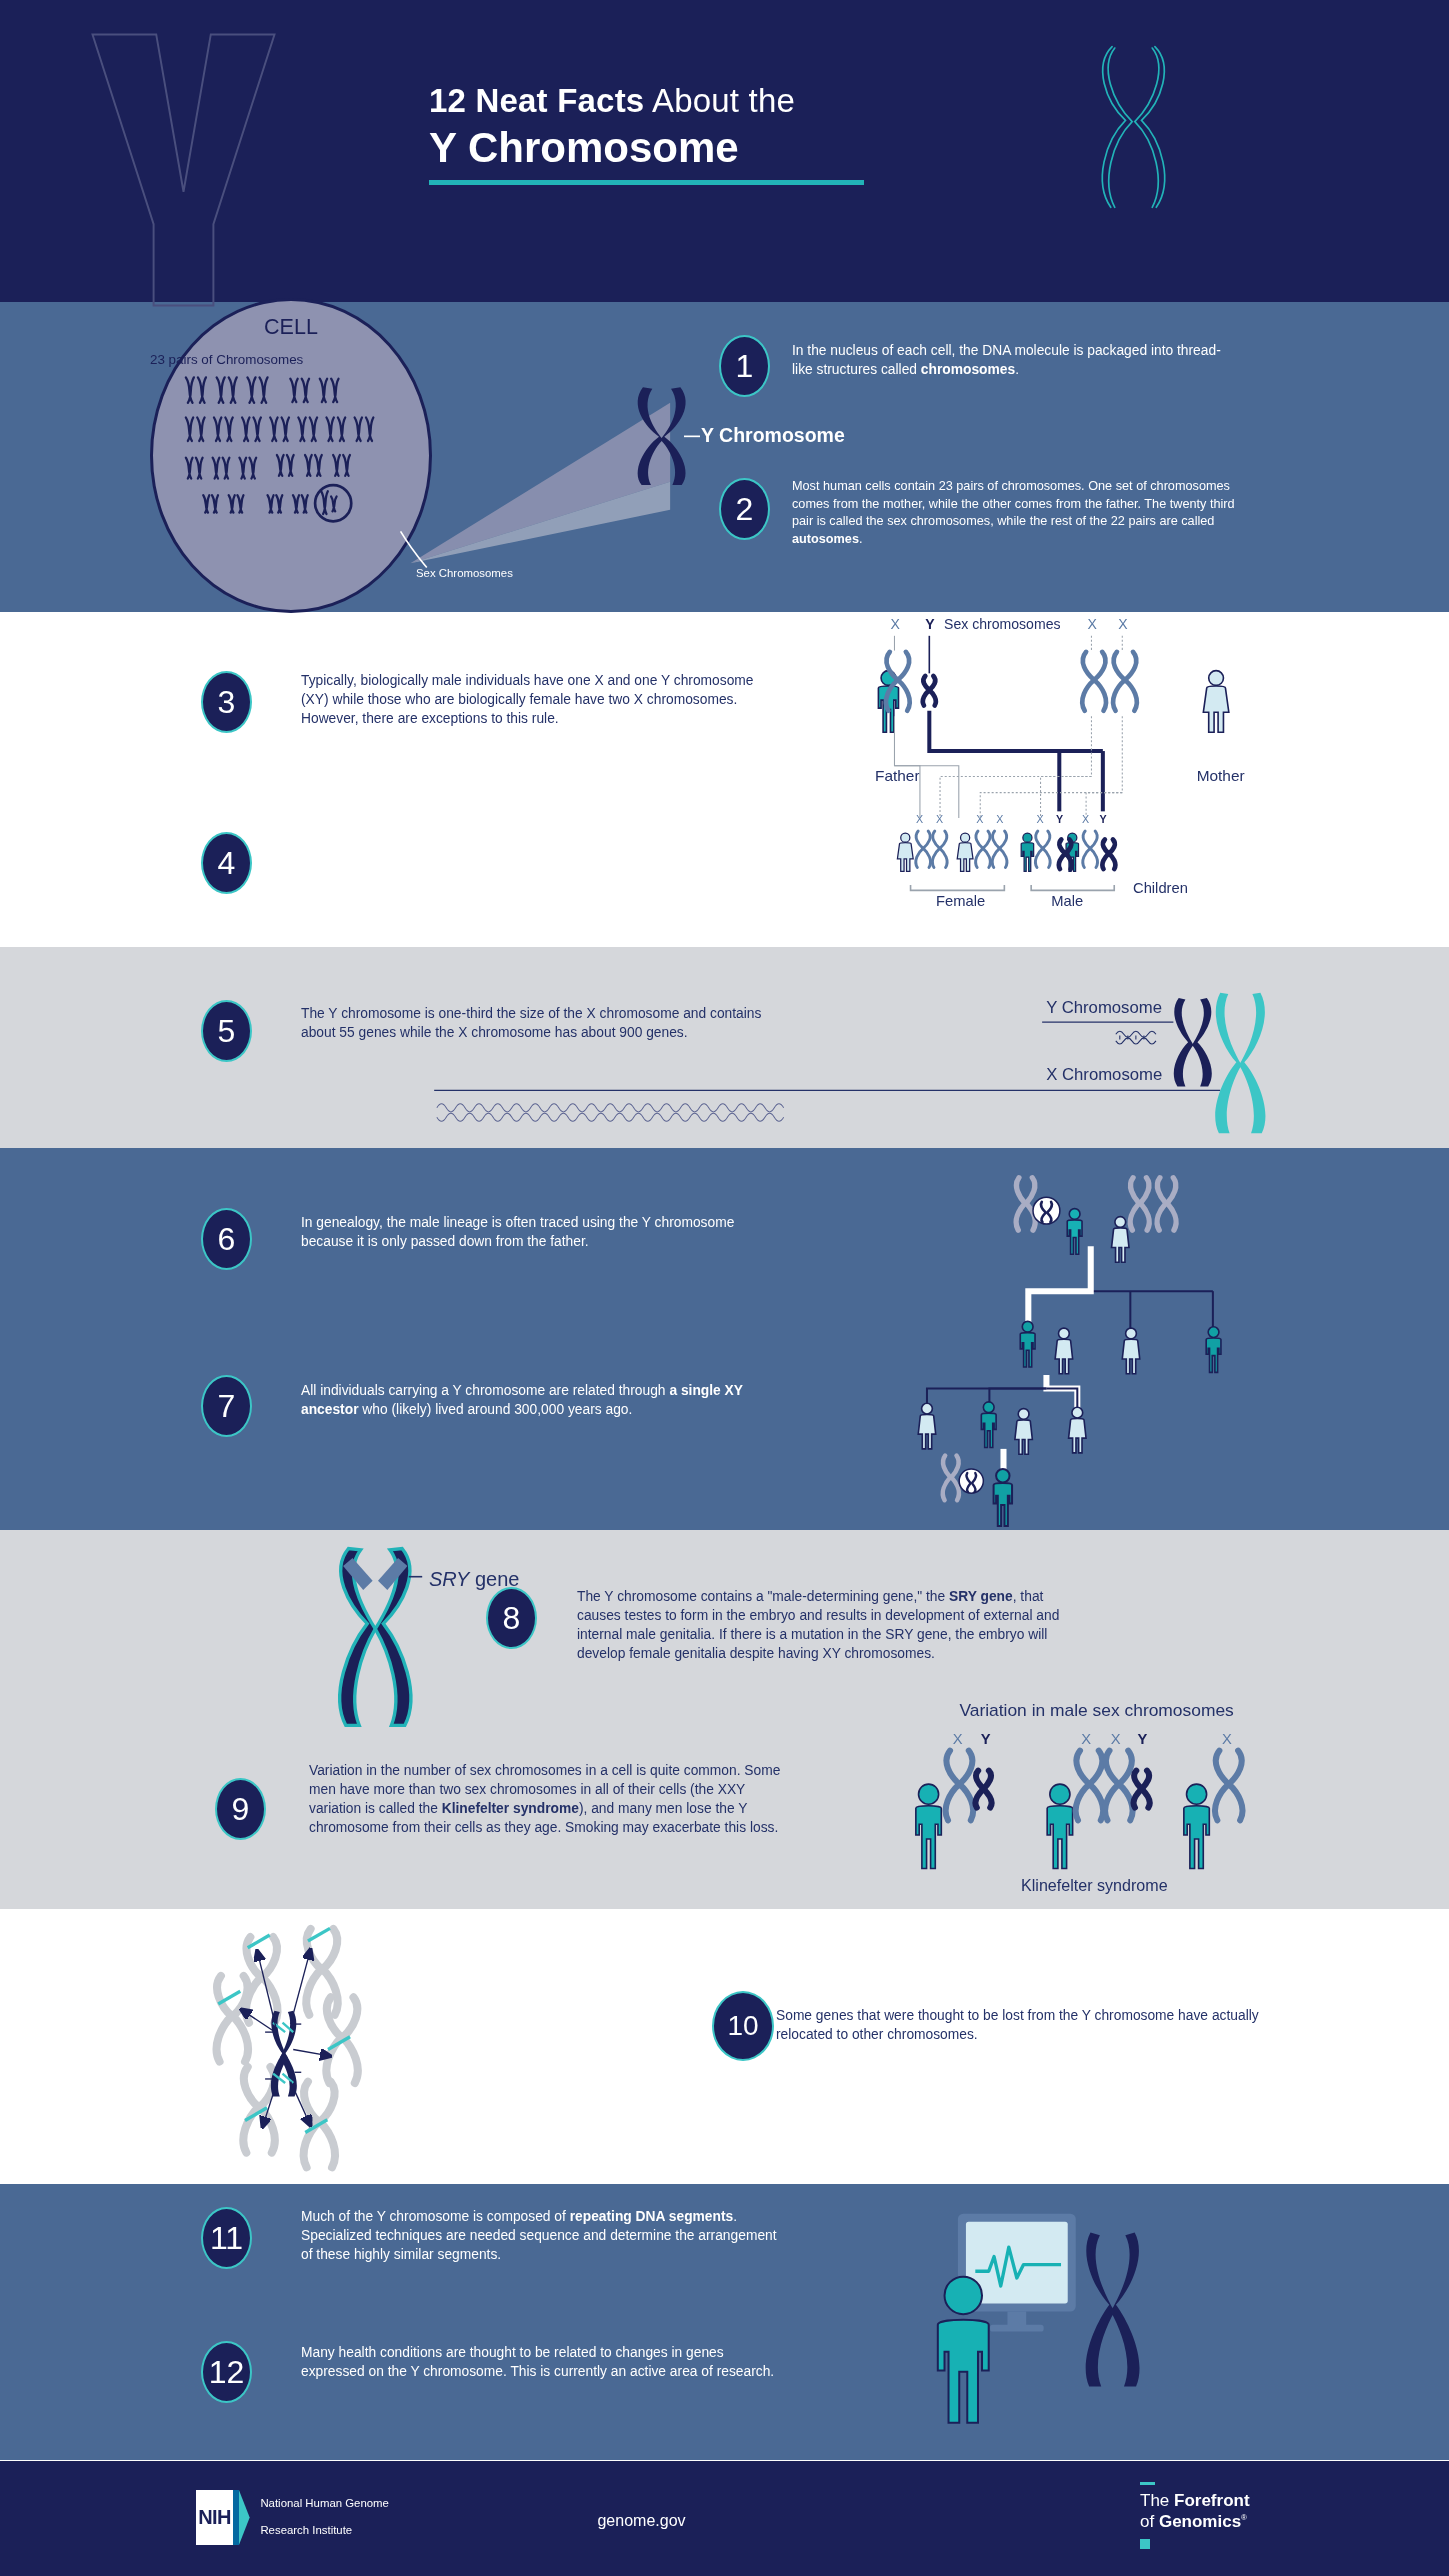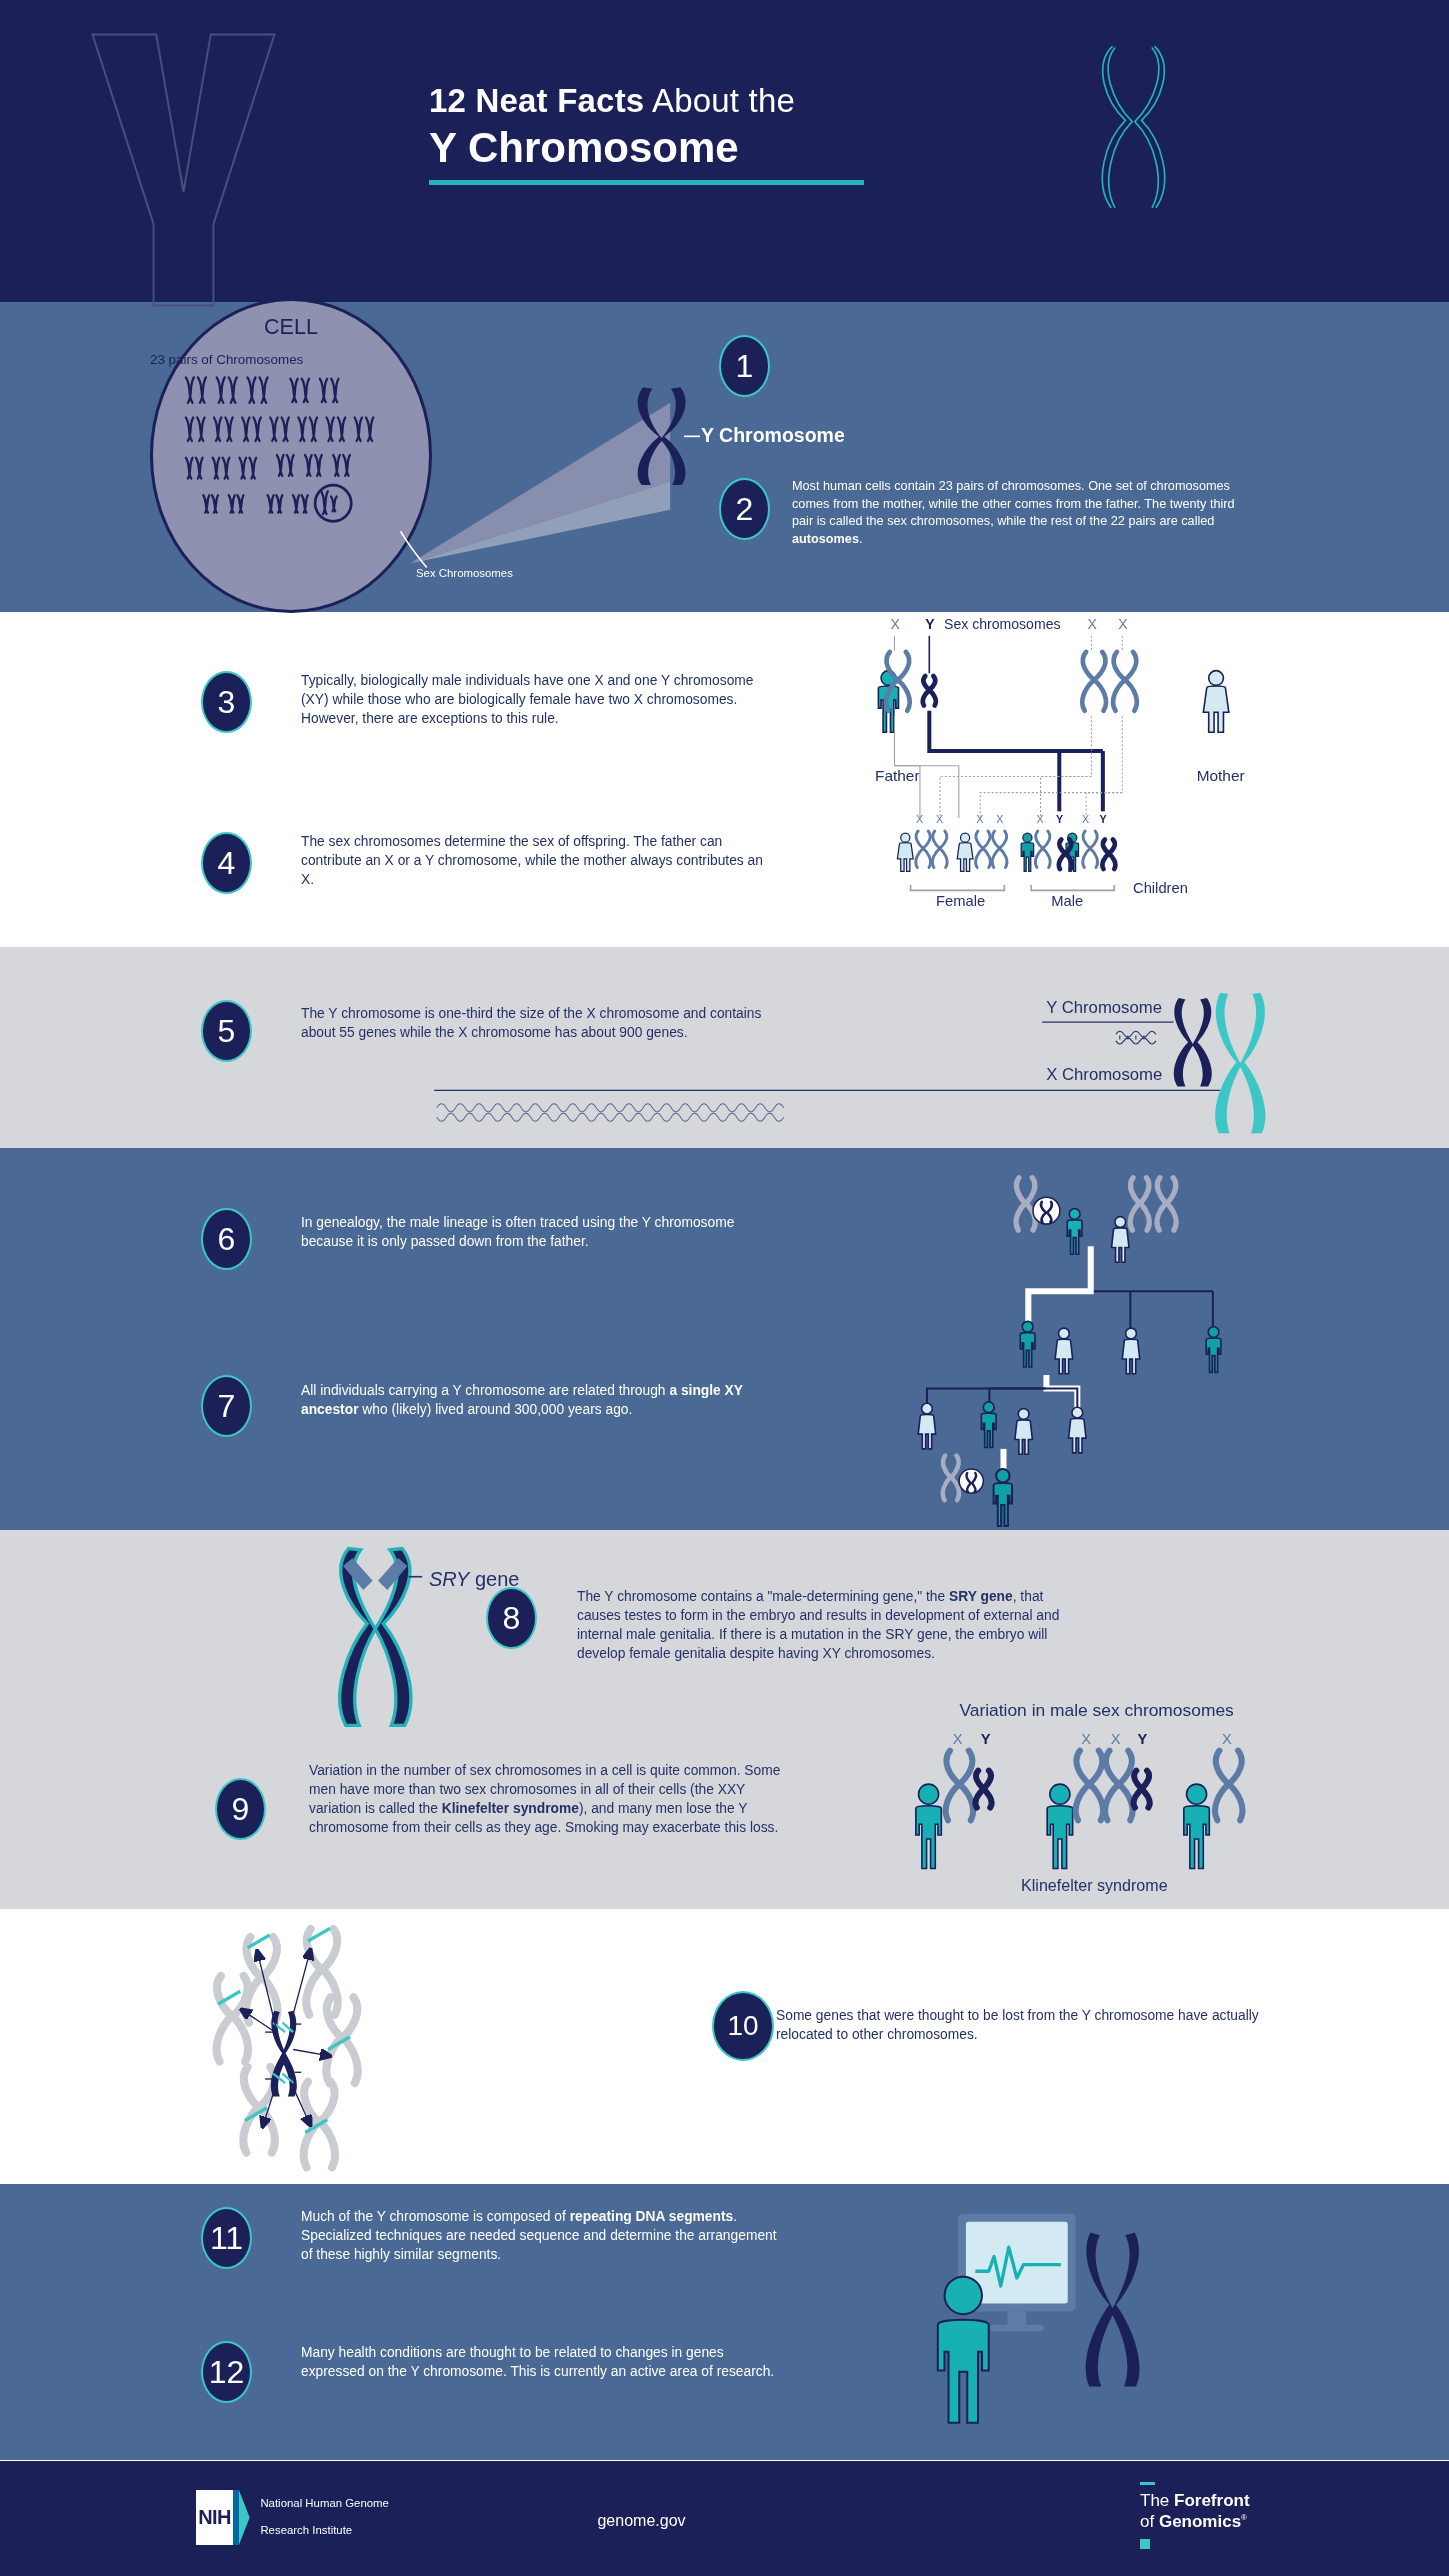--- a/index.html
+++ b/index.html
@@ -253,29 +253,29 @@
              L40 154 C 28 130, 44 100, 58 86 C 44 70, 24 38, 42 10 Z" fill="#1b2058"></path>
     <path d="M84 8 C 104 34, 82 66, 60 82 C 82 98, 102 134, 86 154
              L72 154 C 84 130, 68 100, 54 86 C 68 70, 88 38, 70 10 Z" fill="#1b2058"></path>
   </svg>
   <svg style="position:absolute;left:684px;top:433px;" width="20" height="6.7" viewBox="0 0 30 10">
     <line x1="0" y1="5" x2="24" y2="5" stroke="#ffffff" stroke-width="2.5"></line>
   </svg>
   <div class="ychrom-label">Y Chromosome</div>
 
   <div class="numbubble nb-std" style="left:719px; top:335px;">1</div>
+  <div class="fact-text on-dark fs-16" style="left:792px; top:341px; width:429px;"><span>In the nucleus of each cell, the DNA molecule is packaged into thread-like structures called </span><b>chromosomes</b><span>.</span></div>
 
   <div class="numbubble nb-std" style="left:719px; top:478px;">2</div>
   <div class="fact-text on-dark fs-15" style="left:792px; top:478px; width:456px;"><span>Most human cells contain 23 pairs of chromosomes. One set of chromosomes comes from the mother, while the other comes from the father. The twenty third pair is called the sex chromosomes, while the rest of the 22 pairs are called </span><b>autosomes</b><span>.</span></div>
 
   <div class="numbubble nb-std" style="left:201px; top:671px;">3</div>
   <div class="fact-text on-light fs-16" style="left:301px; top:671px; width:470px;"><span>Typically, biologically male individuals have one X and one Y chromosome (XY) while those who are biologically female have two X chromosomes. However, there are exceptions to this rule.</span></div>
 
   <div class="numbubble nb-std" style="left:201px; top:832px;">4</div>
-  <div class="fact-text on-light fs-16" style="left:301px; top:832px; width:470px;"><span>The sex chromosomes determine the sex of offspring. The father can contribute an X or a Y chromosome, while the mother always contributes an X.</span></div>
 
   <div>
     <svg style="position:absolute;left:865px;top:617px;" width="402" height="315" viewBox="0 0 600 470">
       <defs>
         <g id="chromBlue">
           <path d="M10 0 C -2 14, 10 32, 22 42 C 10 52, -2 72, 8 88" fill="none" stroke="#5c7ba6" stroke-width="7" stroke-linecap="round"></path>
           <path d="M34 0 C 46 14, 34 32, 22 42 C 34 52, 46 72, 36 88" fill="none" stroke="#5c7ba6" stroke-width="7" stroke-linecap="round"></path>
         </g>
         <g id="chromNavySm">
           <path d="M6 0 C -1 7, 6 16, 12 21 C 6 26, -1 36, 4 44" fill="none" stroke="#1b2058" stroke-width="7" stroke-linecap="round"></path>

